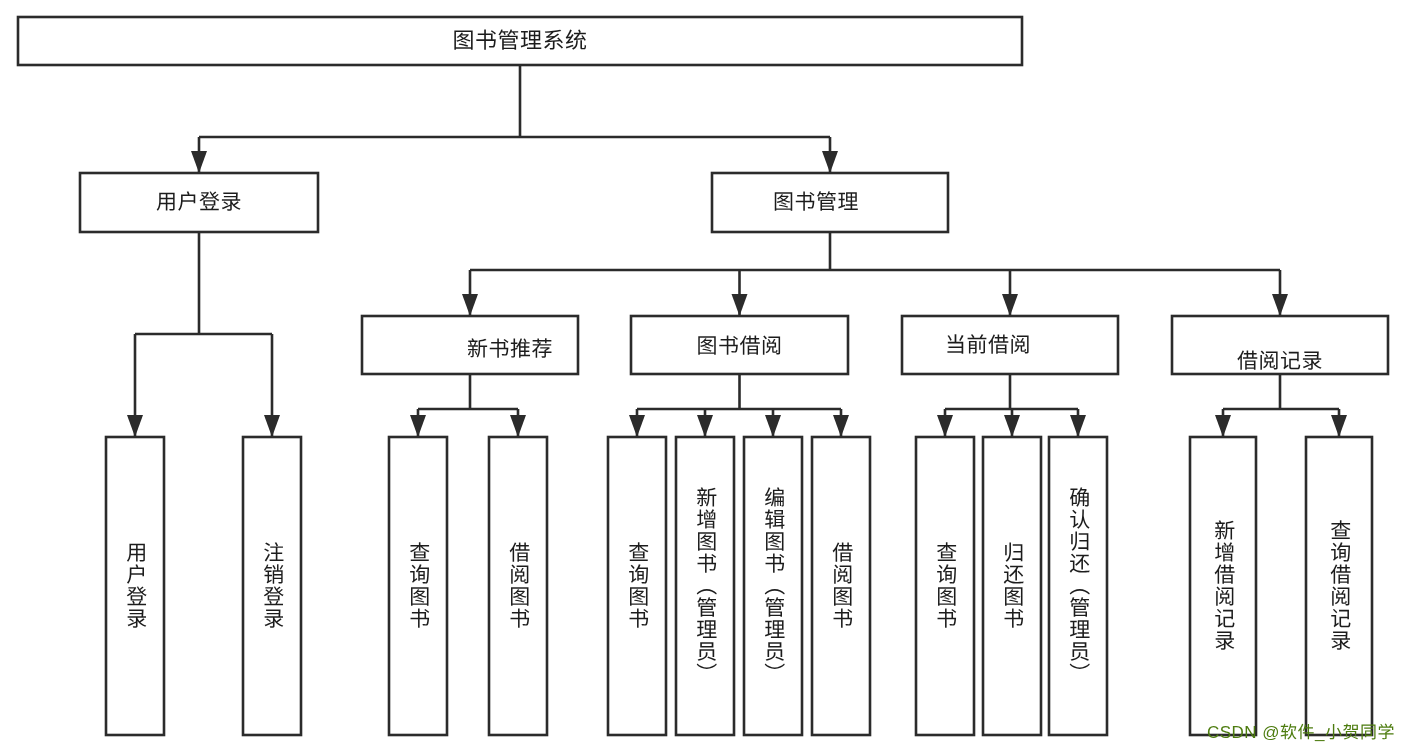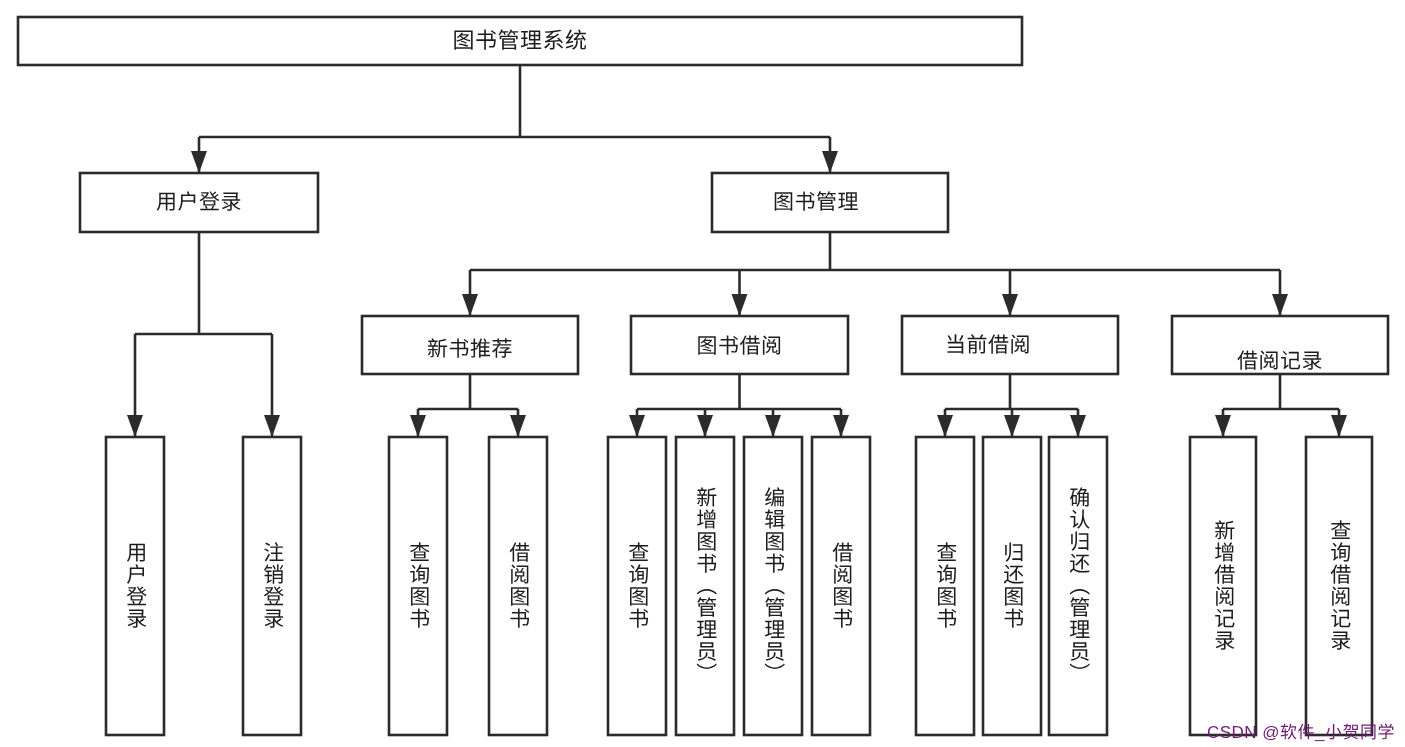--- a/index.html
+++ b/index.html
@@ -67,21 +67,21 @@
     text-orientation: upright;
     letter-spacing: 1px;
     white-space: nowrap;
     pointer-events: none;
   }
   .node-label-h.root-label { font-size: 22px; }
   .watermark {
     position: absolute;
     right: 10px;
     bottom: 4px;
-    color: #701a75;
+    color: #4d7c0f;
     font-size: 17px;
     letter-spacing: 0.5px;
     user-select: none;
     white-space: nowrap;
   }
 </style>
 </head>
 <body>
 
 <div id="diagram-root">
@@ -162,21 +162,21 @@
         <rect x="1049" y="437" width="58" height="298" class="node-box"></rect>
         <rect x="1190" y="437" width="66" height="298" class="node-box"></rect>
         <rect x="1306" y="437" width="66" height="298" class="node-box"></rect>
       </g>
   </svg>
 
   <div id="label-layer">
       <div class="node-label-h" style="left: 80px; top: 173px; width: 238px; height: 59px;">用户登录</div>
       <div class="node-label-h" style="left: 698px; top: 173px; width: 236px; height: 59px;">图书管理</div>
       <div class="node-label-h root-label" style="left: 18px; top: 17px; width: 1004px; height: 48px;">图书管理系统</div>
-      <div class="node-label-h" style="left: 362px; top: 316px; width: 216px; height: 66px;">新书推荐</div>
+      <div class="node-label-h" style="left: 362px; top: 316px; width: 216px; height: 66px; padding-left: 40px;">新书推荐</div>
       <div class="node-label-h" style="left: 631px; top: 316px; width: 217px; height: 60px;">图书借阅</div>
       <div class="node-label-h" style="left: 902px; top: 316px; width: 172px; height: 58px;">当前借阅</div>
       <div class="node-label-h" style="left: 1172px; top: 332px; width: 216px; height: 58px;">借阅记录</div>
       <div class="node-label-v" style="left: 106px; top: 437px; width: 58px; height: 298px;">用户登录</div>
       <div class="node-label-v" style="left: 243px; top: 437px; width: 58px; height: 298px;">注销登录</div>
       <div class="node-label-v" style="left: 389px; top: 437px; width: 58px; height: 298px;">查询图书</div>
       <div class="node-label-v" style="left: 489px; top: 437px; width: 58px; height: 298px;">借阅图书</div>
       <div class="node-label-v" style="left: 608px; top: 437px; width: 58px; height: 298px;">查询图书</div>
       <div class="node-label-v" style="left: 676px; top: 437px; width: 58px; height: 298px;">新增图书（管理员）</div>
       <div class="node-label-v" style="left: 744px; top: 437px; width: 58px; height: 298px;">编辑图书（管理员）</div>

